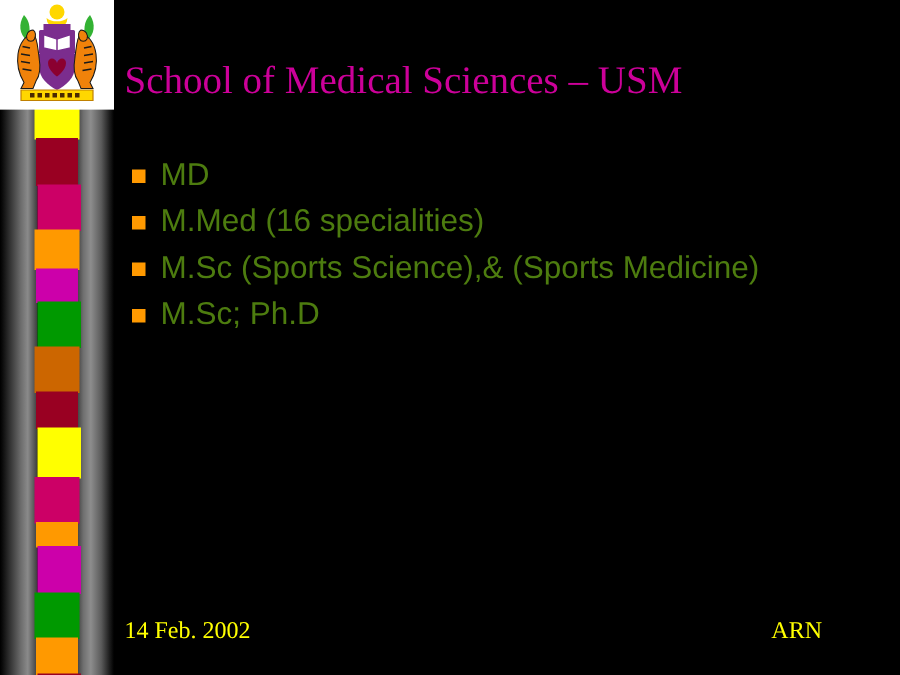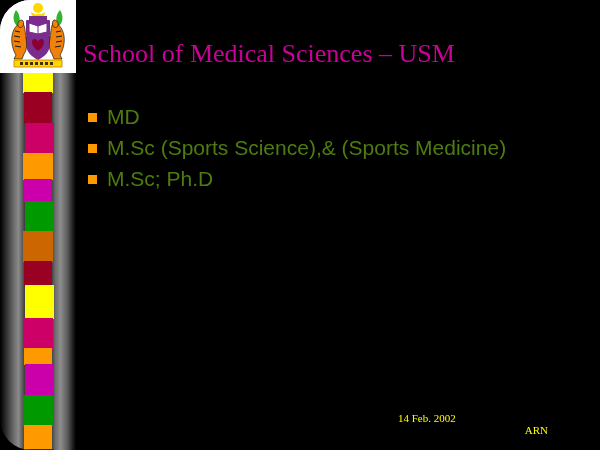--- a/index.html
+++ b/index.html
@@ -7,21 +7,20 @@
   html,body{
     background:#000;
   }
   #slide{
     position:relative;
     width:600px;
     height:450px;
     background:#000000;
     overflow:hidden;
     font-family:"Liberation Serif", serif;
-    border-radius:31px;
   }
 
   
   #sidebar{
     position:absolute;
     left:0; top:0;
     width:76px;
     height:450px;
     overflow:hidden;
   }
@@ -106,22 +105,21 @@
   
   #footer{
     position:absolute;
     left:83px; top:412px;
     width:465px;
     display:flex;
     justify-content:space-between;
     align-items:flex-end;
     color:#FFFF00;
     font-family:"Liberation Serif", serif;
-    font-size:11px;
-    flex-direction:column;
+    font-size:16px;
   }
   #footer .f-date{ width:150px; text-align:left; }
   #footer .f-center{ flex:1; text-align:center; margin-left:-40px;}
   #footer .f-author{ width:90px; text-align:right; }
 </style>
 </head>
 <body>
 
 <div id="slide">
 
@@ -198,21 +196,21 @@
           <rect x="45" y="62" width="3" height="3"></rect>
         <rect x="50" y="62" width="3" height="3"></rect>
       </g>
     </svg>
   </div>
 
   <div id="title">School of Medical Sciences – USM</div>
 
   <div id="bullets">
       <div class="bullet-row"><span class="marker" style="background: rgb(255, 153, 0);"></span><span>MD</span></div>
-      <div class="bullet-row"><span class="marker" style="background: rgb(255, 153, 0);"></span></div>
+      <div class="bullet-row"><span class="marker" style="background: rgb(255, 153, 0);"></span><span>M.Med (16 specialities)</span></div>
       <div class="bullet-row"><span class="marker" style="background: rgb(255, 153, 0);"></span><span>M.Sc (Sports Science),&amp; (Sports Medicine)</span></div>
       <div class="bullet-row"><span class="marker" style="background: rgb(255, 153, 0);"></span><span>M.Sc; Ph.D</span></div>
     </div>
 
   <div id="footer">
     <span class="f-date">14 Feb. 2002</span>
     <span class="f-author">ARN</span>
   </div>
 
 </div>

